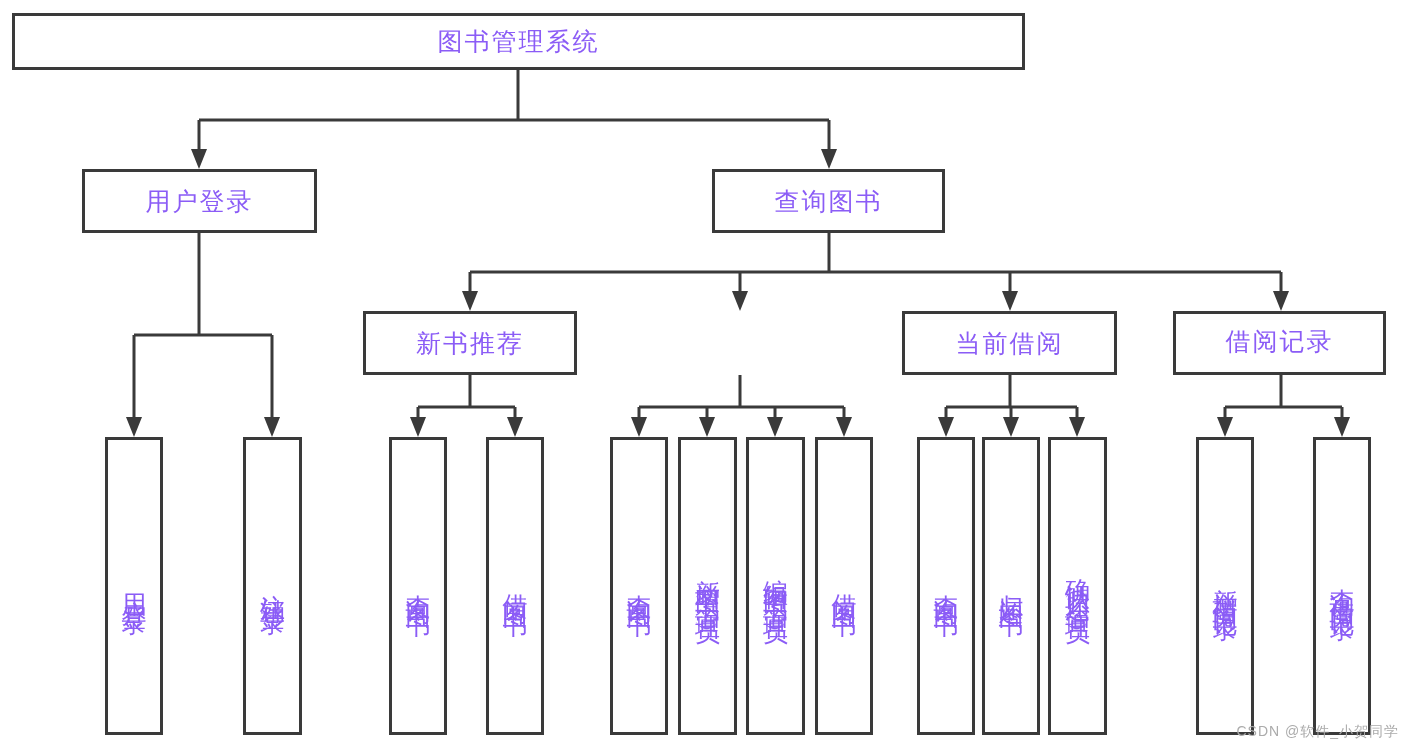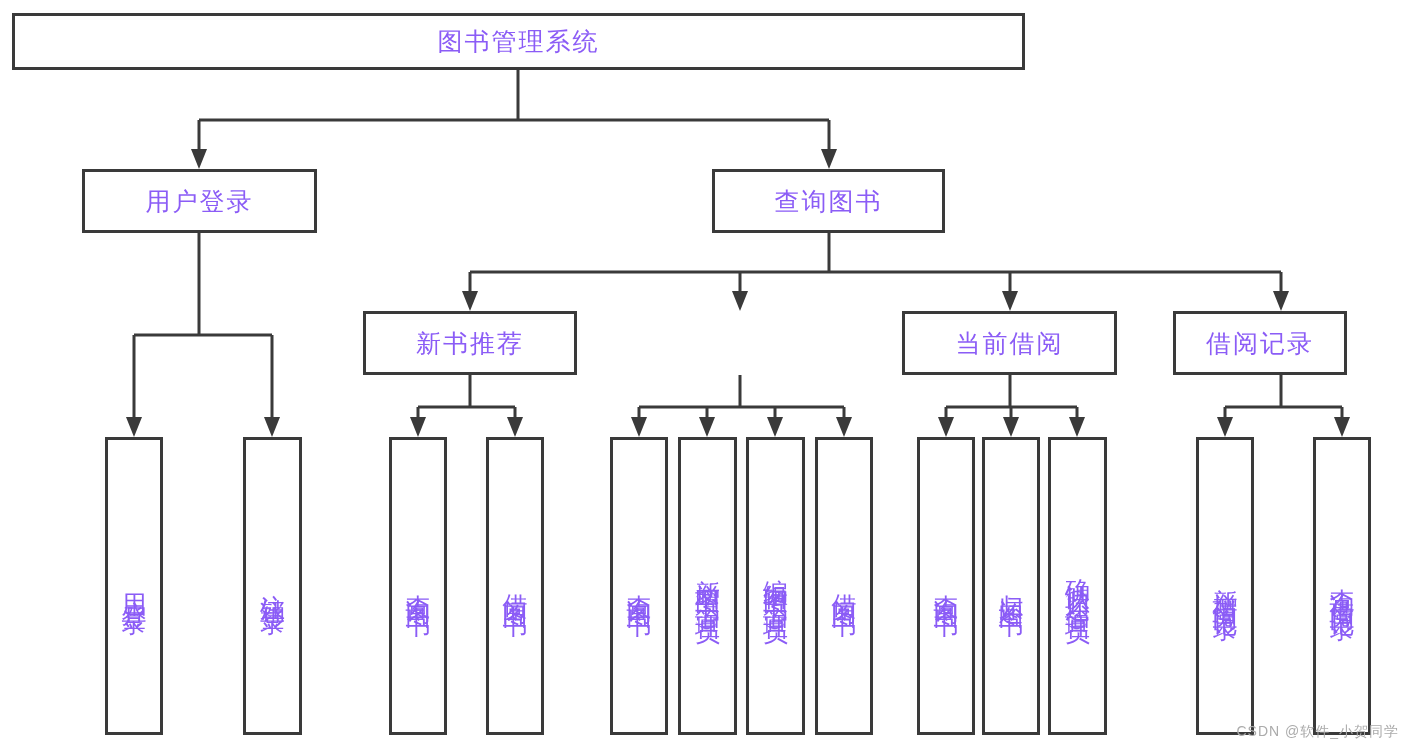--- a/index.html
+++ b/index.html
@@ -126,21 +126,21 @@
   <div class="node" style="left:712px; top:169px; width:233px; height:64px;">
     <span class="hlabel">查询图书</span>
   </div>
 
   <div class="node" style="left:363px; top:311px; width:214px; height:64px;align-items:center;">
     <span class="hlabel">新书推荐</span>
   </div>
   <div class="node" style="left:902px; top:311px; width:215px; height:64px;">
     <span class="hlabel">当前借阅</span>
   </div>
-  <div class="node" style="left:1173px; top:311px; width:174px; height:64px;">
+  <div class="node" style="left:1173px; top:311px; width:213px; height:64px;font-family:Liberation Mono, monospace;">
     <span class="hlabel">借阅记录</span>
   </div>
 
   <div class="node" style="left:105px; top:437px; width:58px; height:298px;">
     <span class="vlabel">用户登录</span>
   </div>
   <div class="node" style="left:243px; top:437px; width:59px; height:298px;">
     <span class="vlabel">注销登录</span>
   </div>
 

